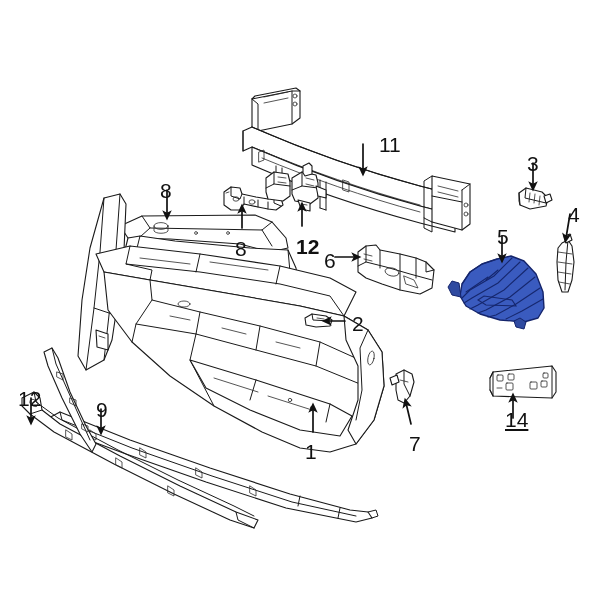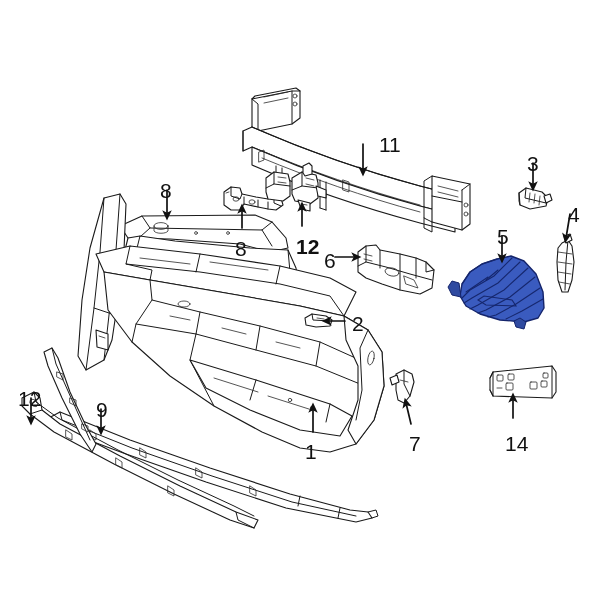--- a/index.html
+++ b/index.html
@@ -346,16 +346,16 @@
       <div class="callout-num" style="left: 568px; top: 204px;">4</div>
       <div class="callout-num" style="left: 497px; top: 226px;">5</div>
       <div class="callout-num" style="left: 324px; top: 250px;">6</div>
       <div class="callout-num" style="left: 409px; top: 433px;">7</div>
       <div class="callout-num" style="left: 160px; top: 180px;">8</div>
       <div class="callout-num" style="left: 96px; top: 399px;">9</div>
       <div class="callout-num" style="left: 18px; top: 388px;">12</div>
       <div class="callout-num" style="left: 347px; top: 134px; margin-left: 32px;">11</div>
       <div class="callout-num" style="left: 296px; top: 236px; font-weight: bold;">12</div>
       <div class="callout-num" style="left: 235px; top: 238px;">8</div>
-      <div class="callout-num" style="left: 505px; top: 433px;">14</div>
+      <div class="callout-num" style="left: 505px; top: 409px; text-decoration: underline;">14</div>
     </div>
 
 </div>
 
 </body></html>

